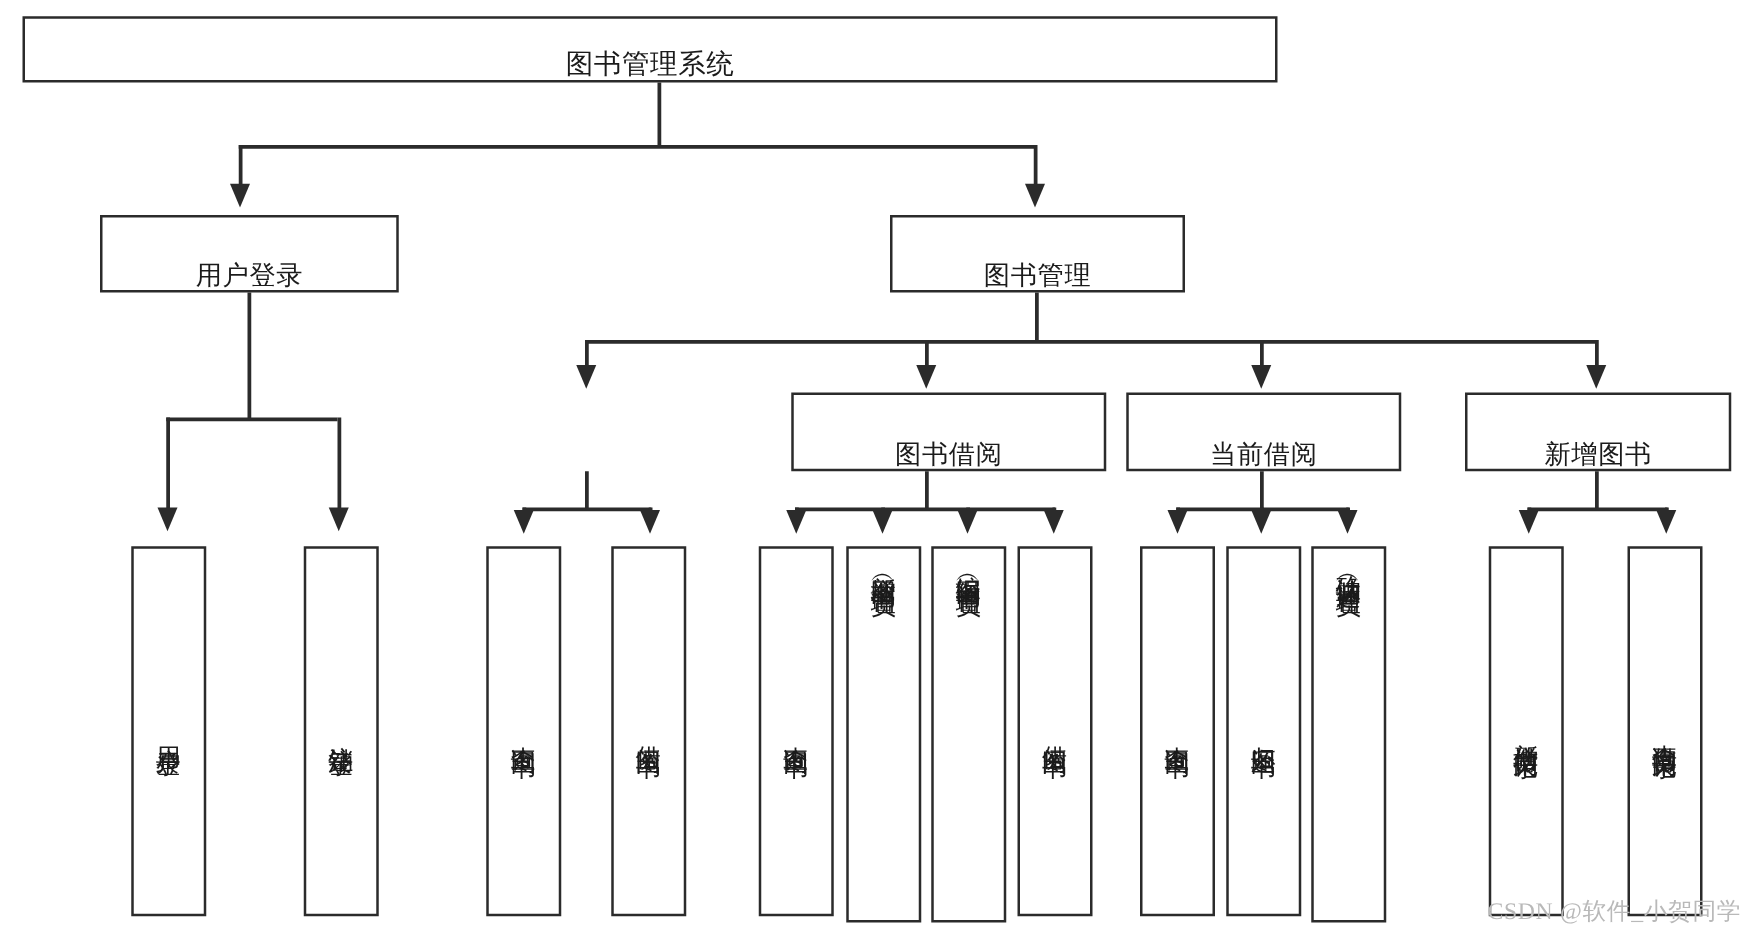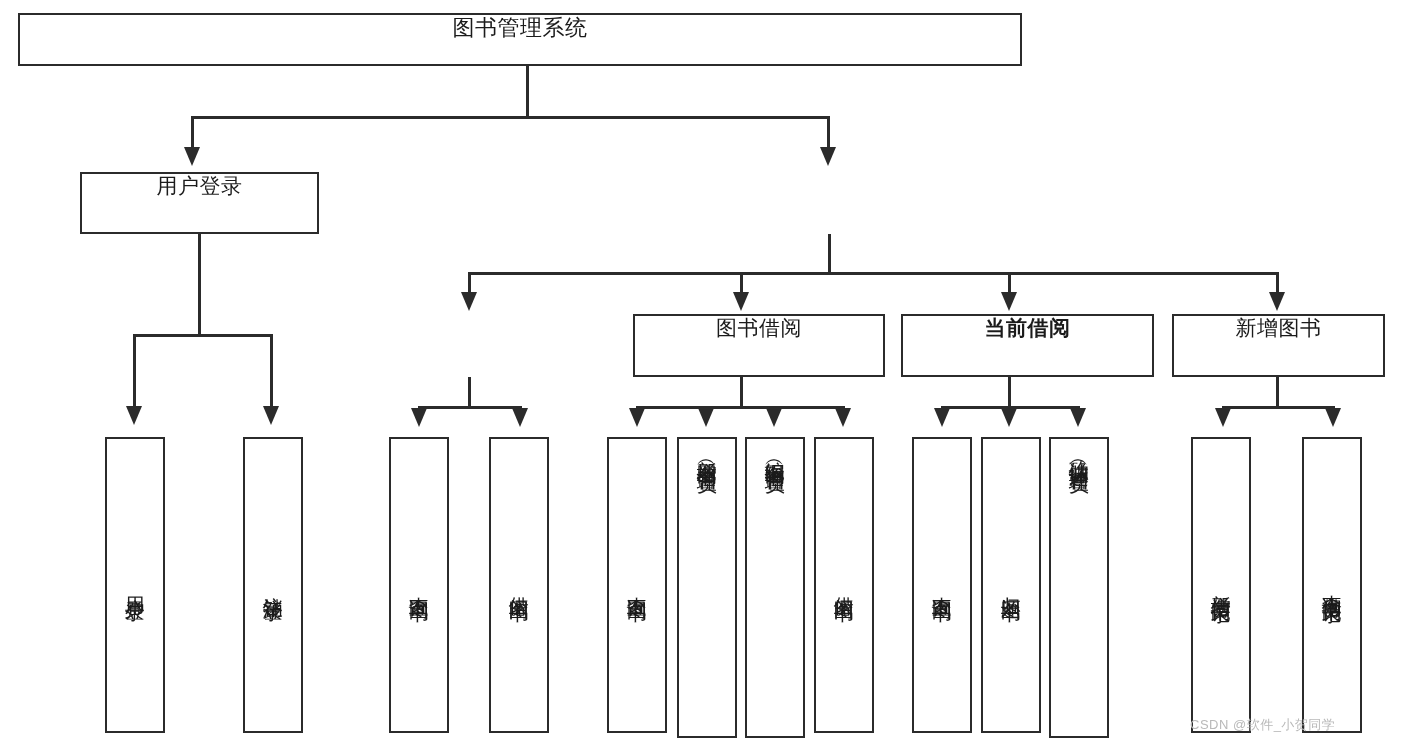--- a/index.html
+++ b/index.html
@@ -15,21 +15,21 @@
     overflow:hidden;
     background:#ffffff;
   }
   
   .node{
     position:absolute;
     box-sizing:border-box;
     border:2.5px solid #2b2b2b;
     background:#ffffff;
     display:flex;
-    align-items:flex-start;
+    align-items:flex-end;
     justify-content:center;
     text-align:center;
   }
   .node .lbl{
     font-size:21px;
     line-height:1.15;
     letter-spacing:0.5px;
     color:#1b1b1b;
     white-space:nowrap;
   }
@@ -67,25 +67,25 @@
   .arrow{
     position:absolute;
     width:0;height:0;
     border-left:8px solid transparent;
     border-right:8px solid transparent;
     border-top:19px solid #2b2b2b;
   }
   
   #watermark{
     position:absolute;
-    font-size:13px;
+    font-size:19px;
     color:#b9b9b9;
     white-space:nowrap;
     letter-spacing:0.5px;
-    font-family:Liberation Sans, sans-serif;
+    font-family:Liberation Serif, serif;
   }
 </style>
 </head>
 <body>
 
 <div id="canvas">
 
   <div class="node root" style="left:18px;top:13px;width:1004px;height:53px;">
     <span class="lbl">图书管理系统</span>
   </div>
@@ -97,20 +97,23 @@
   <div class="vline" style="left:191px;top:116px;width:2.5px;height:33px;"></div>
   <div class="arrow" style="left:184px;top:147px;"></div>
 
   <div class="vline" style="left:827px;top:116px;width:2.5px;height:33px;"></div>
   <div class="arrow" style="left:820px;top:147px;"></div>
 
   <div class="node" style="left:80px;top:172px;width:239px;height:62px;">
     <span class="lbl">用户登录</span>
   </div>
 
+  <div class="node" style="left:712px;top:172px;width:236px;height:62px;">
+    <span class="lbl">图书管理</span>
+  </div>
 
   <div class="vline" style="left:198px;top:234px;width:2.5px;height:101px;"></div>
   <div class="hline" style="left:133px;top:334px;width:137px;height:2.5px;"></div>
   <div class="vline" style="left:133px;top:334px;width:2.5px;height:74px;"></div>
   <div class="arrow" style="left:126px;top:406px;"></div>
   <div class="vline" style="left:270px;top:334px;width:2.5px;height:74px;"></div>
   <div class="arrow" style="left:263px;top:406px;"></div>
 
   <div class="vline" style="left:828px;top:234px;width:2.5px;height:39px;"></div>
   <div class="hline" style="left:468px;top:272px;width:810px;height:2.5px;"></div>
@@ -125,21 +128,21 @@
   <div class="arrow" style="left:1001px;top:292px;"></div>
 
   <div class="vline" style="left:1276px;top:272px;width:2.5px;height:22px;"></div>
   <div class="arrow" style="left:1269px;top:292px;"></div>
 
 
   <div class="node" style="left:633px;top:314px;width:252px;height:63px;">
     <span class="lbl">图书借阅</span>
   </div>
 
-  <div class="node" style="left:901px;top:314px;width:253px;height:63px;font-weight:bold;">
+  <div class="node" style="left:901px;top:314px;width:220px;height:63px;">
     <span class="lbl">当前借阅</span>
   </div>
 
   <div class="node" style="left:1172px;top:314px;width:213px;height:63px;">
     <span class="lbl">新增图书</span>
   </div>
 
   <div class="vline" style="left:468px;top:377px;width:2.5px;height:31px;"></div>
   <div class="hline" style="left:418px;top:406px;width:103px;height:2.5px;"></div>
   <div class="vline" style="left:418px;top:406px;width:2.5px;height:6px;"></div>

